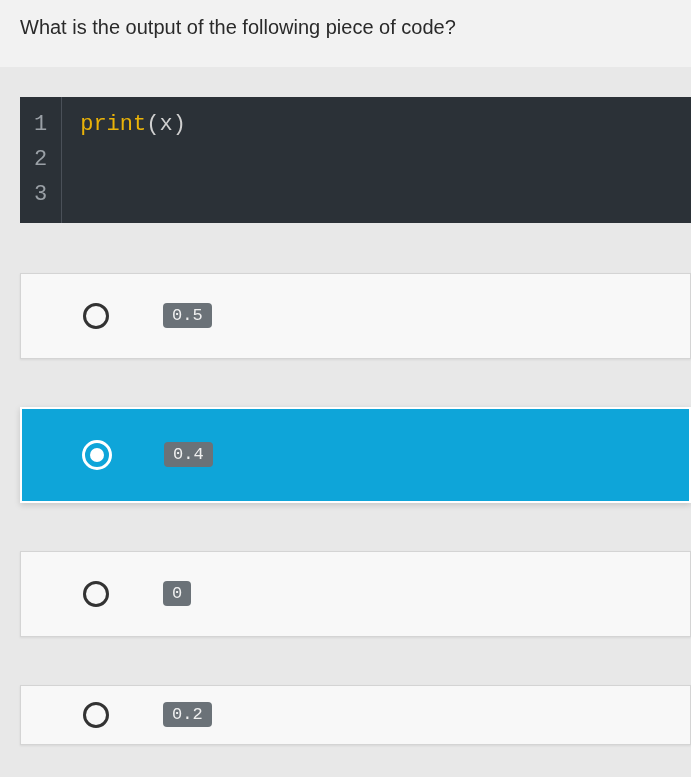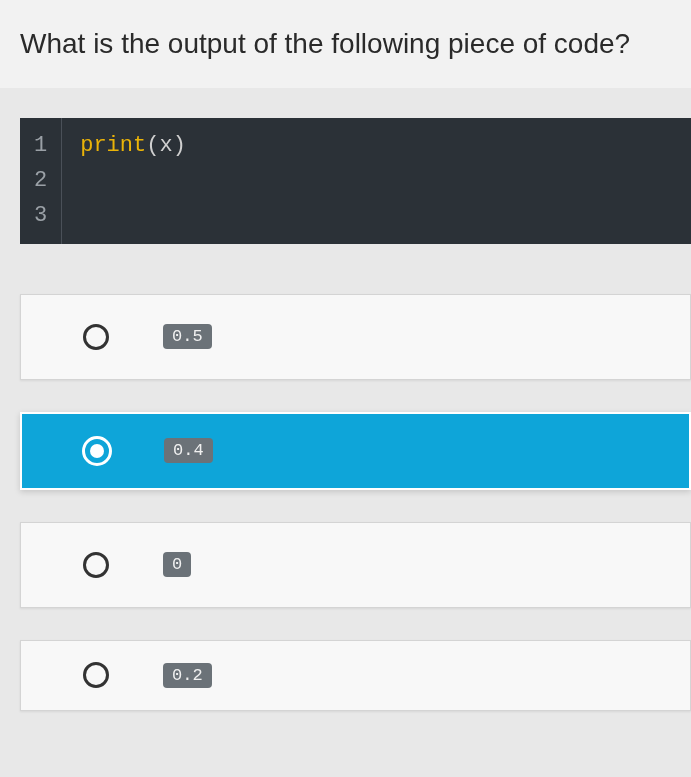--- a/index.html
+++ b/index.html
@@ -4,22 +4,22 @@
 <style>
   * { box-sizing: border-box; margin: 0; padding: 0; }
   body {
     width: 691px;
     height: 777px;
     background: #e8e8e8;
     font-family: -apple-system, BlinkMacSystemFont, "Segoe UI", Arial, sans-serif;
     overflow: hidden;
   }
   .question {
-    padding: 28px 20px 28px 20px;
-    font-size: 28px;
+    padding: 16px 20px 28px 20px;
+    font-size: 20px;
     color: #2a2a2a;
     font-weight: 500;
     background: #f2f2f2;
   }
   .code-block {
     background: #2b3137;
     display: flex;
     margin-left: 20px;
     margin-top: 30px;
     font-family: "Courier New", monospace;
@@ -49,32 +49,32 @@
     margin-top: 50px;
     margin-left: 20px;
   }
   .option {
     background: #f8f8f8;
     border: 1px solid #d4d4d4;
     height: 86px;
     display: flex;
     align-items: center;
     padding-left: 62px;
-    margin-bottom: 32px;
+    margin-bottom: 48px;
     position: relative;
     box-shadow: 0 1px 2px rgba(0,0,0,0.08);
   }
   .option.selected {
     background: #0ea5d9;
-    height: 78px;
+    height: 96px;
     border: 2px solid #fff;
     box-shadow: 0 2px 6px rgba(0,0,0,0.15);
   }
   .option.last {
-    height: 71px;
+    height: 60px;
     margin-bottom: 0;
   }
   .radio {
     width: 26px;
     height: 26px;
     border: 3px solid #333;
     border-radius: 50%;
     position: absolute;
     left: 62px;
     background: transparent;

